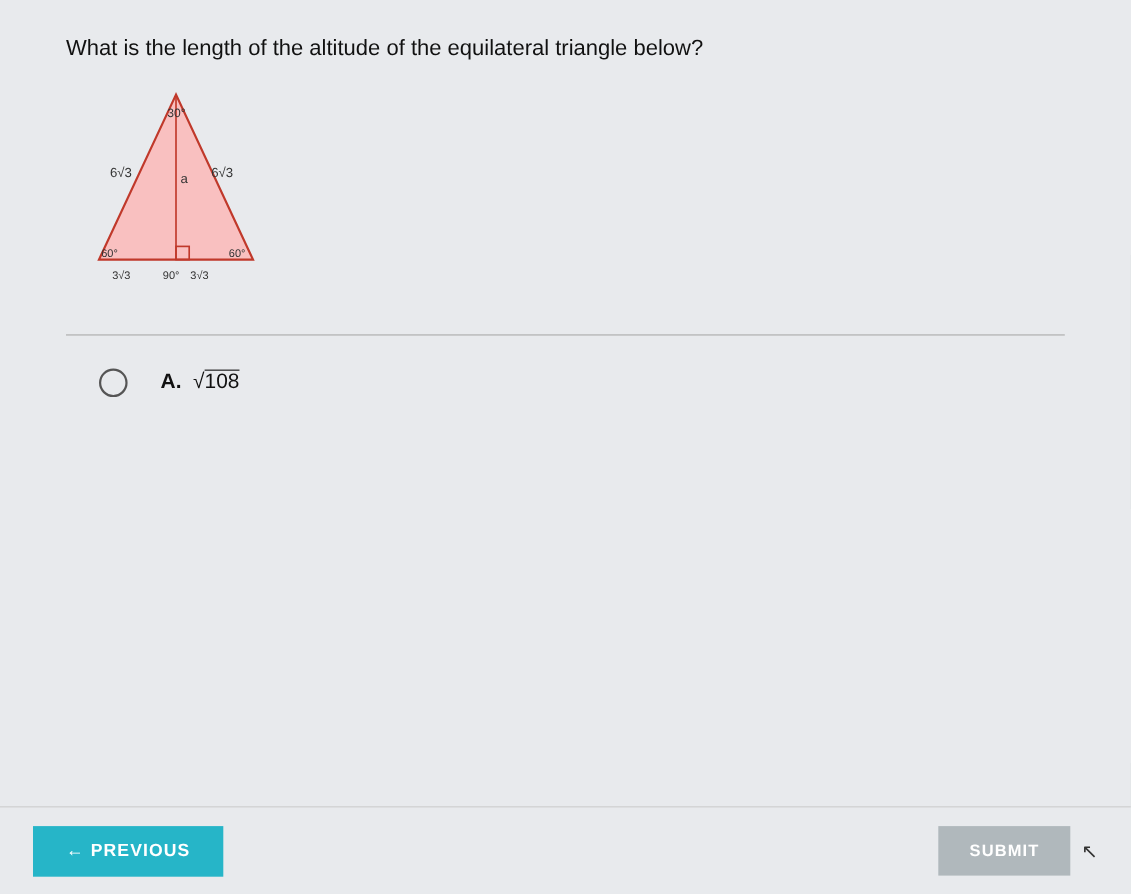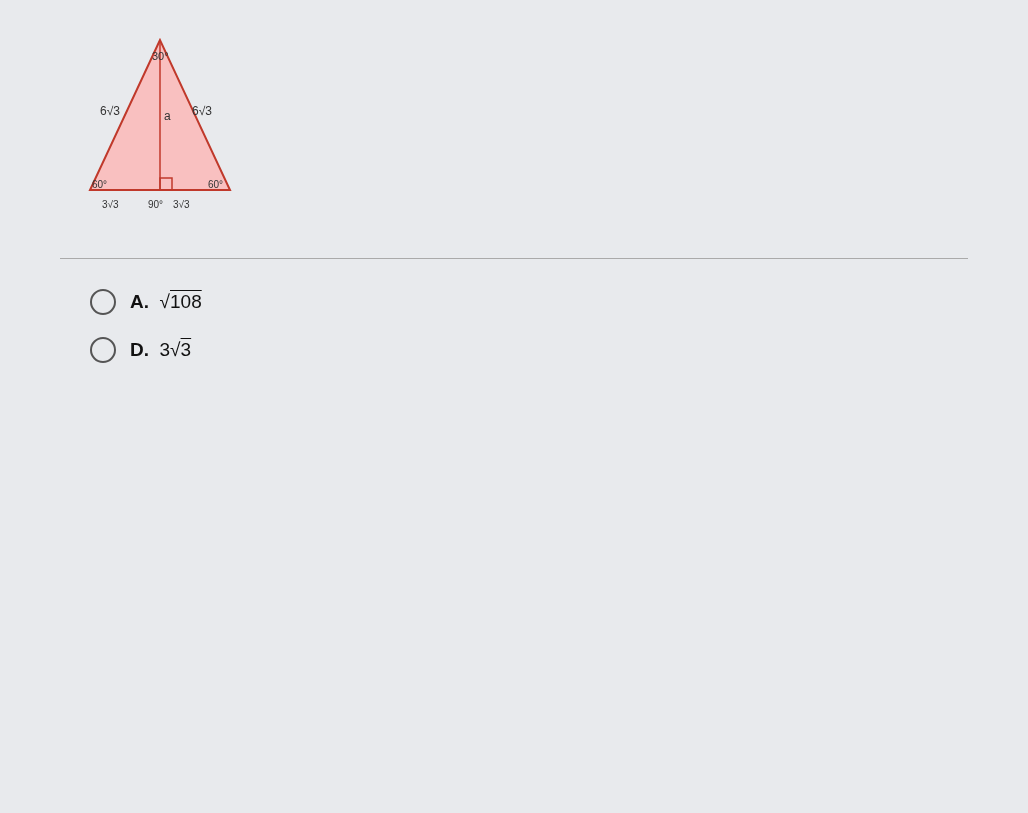--- a/index.html
+++ b/index.html
@@ -56,21 +56,21 @@
     .options-list {
       display: flex;
       flex-direction: column;
       gap: 22px;
       margin-left: 30px;
     }
 
     .option-item {
       display: flex;
       align-items: center;
-      gap: 14px;
+      gap: 30px;
       cursor: pointer;
     }
 
     .radio-circle {
       width: 26px;
       height: 26px;
       border-radius: 50%;
       border: 2px solid #555;
       background: transparent;
       flex-shrink: 0;
@@ -152,20 +152,21 @@
       text-decoration: overline;
       display: inline;
     }
   </style>
 </head>
 <body>
 
 <div class="page-container">
   <div class="content-area">
 
+    <div class="question-text">What is the length of the altitude of the equilateral triangle below?</div>
 
     <div class="triangle-diagram">
       <svg class="triangle-svg" width="220" height="200" viewBox="0 0 220 200">
 
         <polygon points="90,10 20,160 160,160" fill="#f9c0c0" stroke="#c0392b" stroke-width="2"></polygon>
 
         <line x1="90" y1="10" x2="90" y2="160" stroke="#c0392b" stroke-width="1.5" stroke-dasharray="none"></line>
 
         <rect x="90" y="148" width="12" height="12" fill="none" stroke="#c0392b" stroke-width="1.5"></rect>
 
@@ -195,25 +196,26 @@
 
       <label class="option-item">
         <input type="radio" name="answer" class="radio-circle" style="">
         <span class="option-label">
           <strong>A.</strong>&nbsp; √<span class="overline">108</span>
         </span>
       </label>
 
 
 
-      <label class="option-item">
-        <input type="radio" name="answer" class="radio-circle" style="">
-        <span class="option-label">
-          <strong>D.</strong>&nbsp; 3√<span class="overline">3</span>
-        </span>
-      </label>
 
 
 
     </div>
   </div>
 
+  <div class="bottom-bar">
+    <button class="prev-button">← PREVIOUS</button>
+    <div class="bottom-right">
+      <button class="submit-button">SUBMIT</button>
+      <span class="cursor-arrow">↖</span>
+    </div>
+  </div>
 </div>
 
 </body></html>

